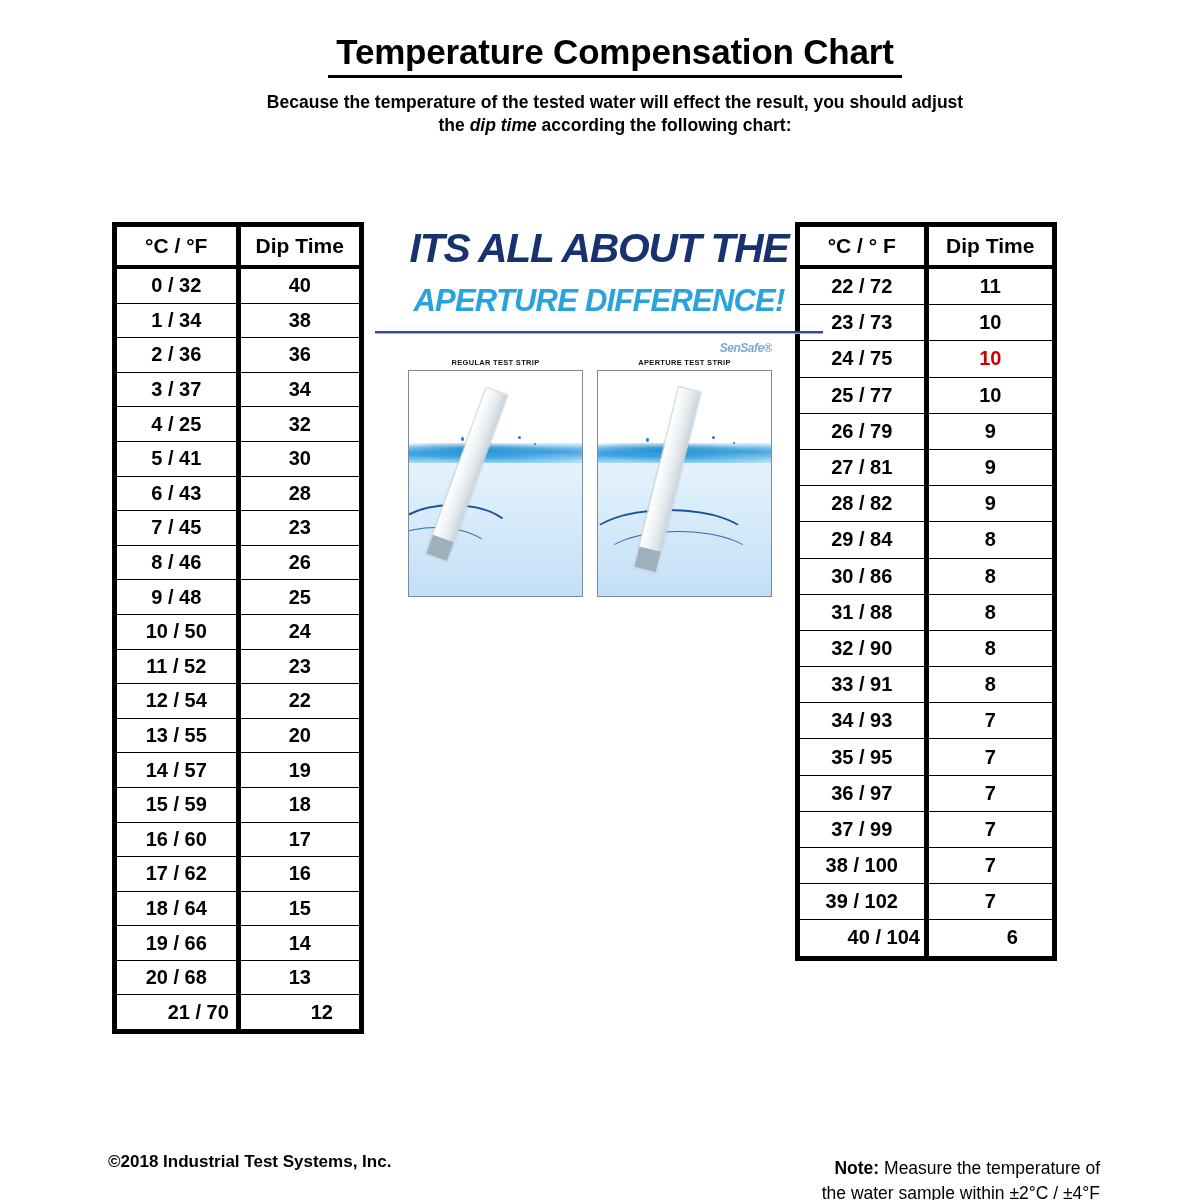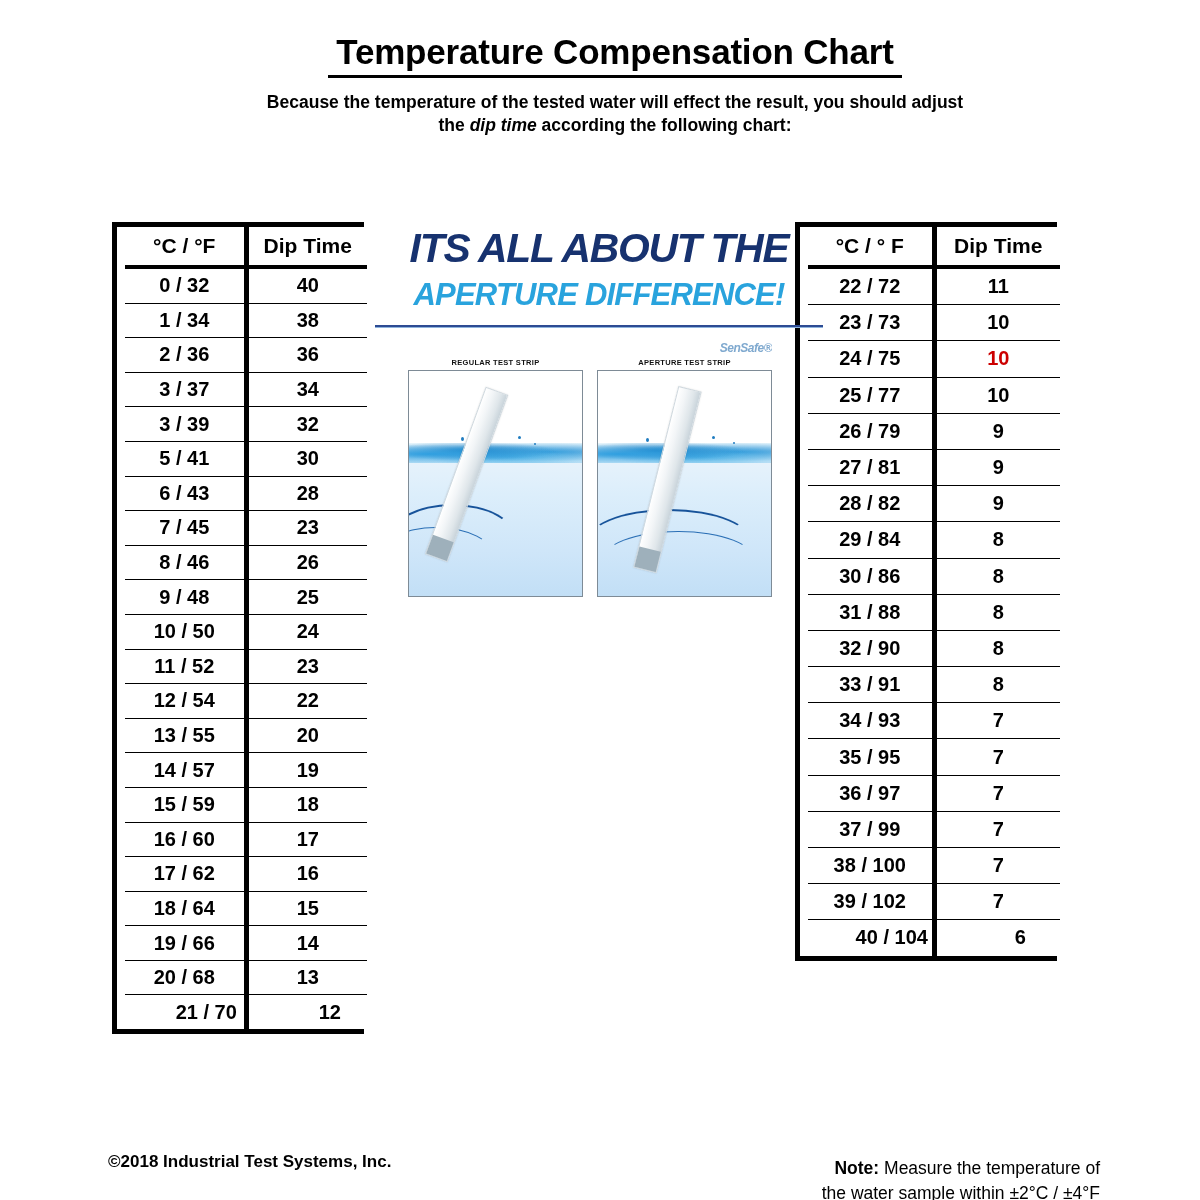--- a/index.html
+++ b/index.html
@@ -60,21 +60,20 @@
   }
   #table-right {
     left: 795px;
     top: 222px;
     width: 262px;
   }
   .temp-table table {
     border-collapse: collapse;
     width: 100%;
     table-layout: fixed;
-    margin-left: 8px;
   }
   .temp-table th,
   .temp-table td {
     text-align: center;
     font-weight: bold;
     padding: 0;
     background: #fff;
     white-space: nowrap;
   }
   .temp-table th {
@@ -119,21 +118,21 @@
     transform: scaleX(1.02);
   }
   #banner-line2 {
     font-size: 31px;
     font-weight: bold;
     font-style: italic;
     letter-spacing: -0.8px;
     color: #29a3dd;
     text-align: center;
     line-height: 1.1;
-    margin-top: 10px;
+    margin-top: 16px;
   }
   #banner-rule {
     margin-top: 13px;
     width: 448px;
     height: 0;
     border-top: 2px solid #2d4b93;
     border-bottom: 1px solid #8fb4dd;
   }
 
   
@@ -285,21 +284,21 @@
         </tr>
         <tr>
           <td class="col-temp">2 / 36</td>
           <td>36</td>
         </tr>
         <tr>
           <td class="col-temp">3 / 37</td>
           <td>34</td>
         </tr>
         <tr>
-          <td class="col-temp">3 / 39</td>
+          <td class="col-temp">4 / 25</td>
           <td>32</td>
         </tr>
         <tr>
           <td class="col-temp">5 / 41</td>
           <td>30</td>
         </tr>
         <tr>
           <td class="col-temp">6 / 43</td>
           <td>28</td>
         </tr>

